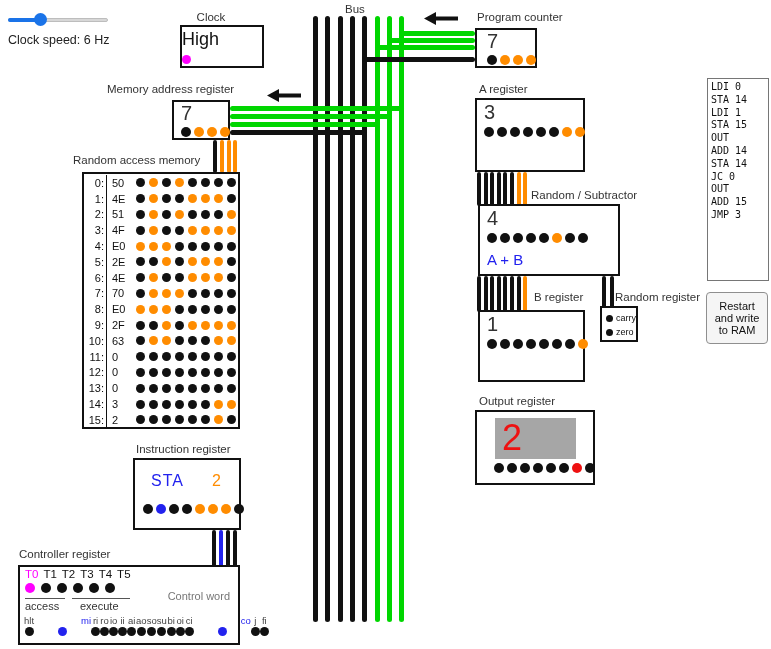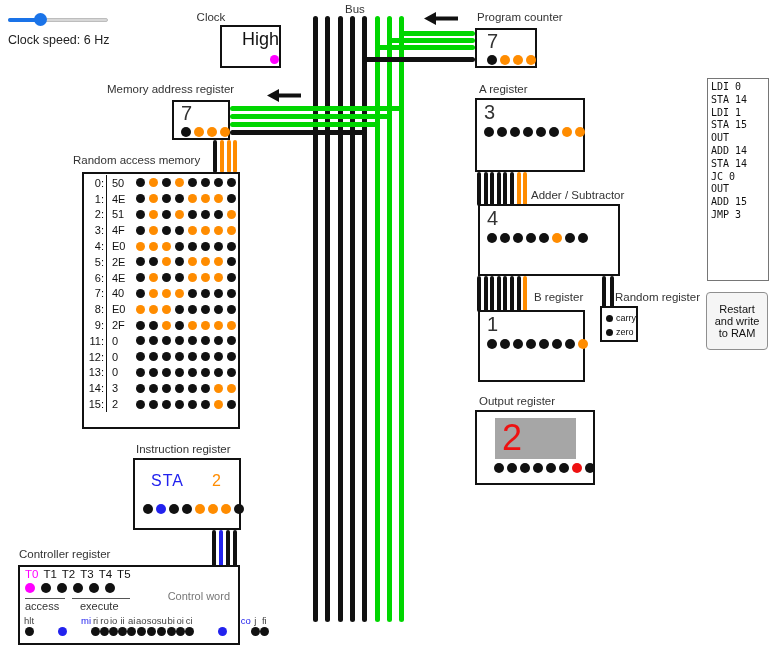--- a/index.html
+++ b/index.html
@@ -12,21 +12,21 @@
   .dot{width:10px;height:10px;border-radius:50%;display:inline-block;flex:0 0 auto;}
   .wire{position:absolute;border-radius:3px;}
   
   #slider{position:absolute;left:8px;top:13px;width:100px;height:14px;cursor:pointer;}
   #slider .track{position:absolute;left:0;top:5px;width:100%;height:4px;background:#d7d7d7;
                  border:1px solid #bdbdbd;border-radius:3px;box-sizing:border-box;}
   #slider .fill{position:absolute;left:0;top:5px;height:4px;background:#1a73e8;border-radius:3px 0 0 3px;}
   #slider .thumb{position:absolute;top:0;width:13px;height:13px;border-radius:50%;background:#1a73e8;}
   #clock-speed{position:absolute;left:8px;top:33px;font-size:12.5px;color:#222;}
   
-  #clock-box{left:180px;top:25px;width:61px;height:43px;text-align:right;margin-left:40px;}
+  #clock-box{left:180px;top:25px;width:84px;height:43px;text-align:left;}
   #clock-state{font-size:18px;color:#111;margin-top:2px;}
   #clock-led{width:9px;height:9px;border-radius:50%;display:inline-block;}
   
   #ram-box{left:82px;top:172px;width:158px;height:257px;padding:1px 0;}
   .ram-row{display:flex;align-items:center;height:15.8px;font-size:11px;color:#111;}
   .ram-addr{width:20px;text-align:right;padding-right:2px;border-right:1.5px solid #111;
             align-self:stretch;display:flex;align-items:center;justify-content:flex-end;}
   .ram-hex{width:24px;padding-left:5px;}
   .ram-row .dot{width:9px;height:9px;}
   .ram-row .dots{gap:4px;}
@@ -61,21 +61,21 @@
   .flag-row .dot{width:7px;height:7px;}
   #out-box{left:475px;top:410px;width:120px;height:75px;padding:6px 0 0 18px;}
   #out-display{width:81px;height:41px;background:#a6a6a6;color:#ee1111;font-size:36px;
                line-height:40px;padding-left:7px;box-sizing:border-box;}
   #out-box .dots{margin-top:4px;margin-left:-1px;}
   .dots4{margin-top:3px;}
   
   #program{position:absolute;left:707px;top:78px;width:62px;height:203px;box-sizing:border-box;
            font-family:"DejaVu Sans Mono",monospace;font-size:10px;line-height:1.28;
            border:1px solid #767676;resize:none;padding:2px 3px;color:#111;background:#fff;}
-  #restart-btn{position:absolute;left:706px;top:292px;width:62px;height:58px;
+  #restart-btn{position:absolute;left:706px;top:292px;width:62px;height:52px;
                font-family:"Liberation Sans",sans-serif;font-size:11px;color:#111;
                background:#f5f5f5;border:1px solid #8f8f8f;border-radius:4px;cursor:pointer;}
   .arrow-icon{position:absolute;width:34px;height:13px;}
 </style>
 </head>
 <body>
 
 <div id="canvas">
 
   <div id="wires">
@@ -131,21 +131,21 @@
   <div id="clock-speed">Clock speed: 6 Hz</div>
 
   <div class="title" style="left:181px;top:11px;width:60px;text-align:center;">Clock</div>
   <div class="title" style="left:345px;top:3px;">Bus</div>
   <div class="title" style="left:477px;top:11px;">Program counter</div>
   <div class="title" style="left:107px;top:83px;">Memory address register</div>
   <div class="title" style="left:73px;top:154px;">Random access memory</div>
   <div class="title" style="left:136px;top:443px;">Instruction register</div>
   <div class="title" style="left:19px;top:548px;">Controller register</div>
   <div class="title" style="left:479px;top:83px;">A register</div>
-  <div class="title" style="left:531px;top:189px;">Adder / Subtractor</div>
+  <div class="title" style="left:531px;top:189px;">Random / Subtractor</div>
   <div class="title" style="left:534px;top:291px;">B register</div>
   <div class="title" style="left:615px;top:291px;">Random register</div>
   <div class="title" style="left:479px;top:395px;">Output register</div>
 
   <svg class="arrow-icon" style="left:424px;top:12px;" viewBox="0 0 34 13">
     <path d="M34 4.5 L12 4.5 L12 0 L0 6.5 L12 13 L12 8.5 L34 8.5 Z" fill="#111"></path>
   </svg>
   <svg class="arrow-icon" style="left:267px;top:89px;" viewBox="0 0 34 13">
     <path d="M34 4.5 L12 4.5 L12 0 L0 6.5 L12 13 L12 8.5 L34 8.5 Z" fill="#111"></path>
   </svg>
@@ -270,21 +270,21 @@
             <span class="dot" style="background: rgb(17, 17, 17);"></span>
             <span class="dot" style="background: rgb(17, 17, 17);"></span>
             <span class="dot" style="background: rgb(255, 140, 0);"></span>
             <span class="dot" style="background: rgb(255, 140, 0);"></span>
             <span class="dot" style="background: rgb(255, 140, 0);"></span>
             <span class="dot" style="background: rgb(17, 17, 17);"></span>
           </span>
         </div>
         <div class="ram-row">
           <span class="ram-addr">7:</span>
-          <span class="ram-hex">40</span>
+          <span class="ram-hex">70</span>
           <span class="dots">
             <span class="dot" style="background: rgb(17, 17, 17);"></span>
             <span class="dot" style="background: rgb(255, 140, 0);"></span>
             <span class="dot" style="background: rgb(255, 140, 0);"></span>
             <span class="dot" style="background: rgb(255, 140, 0);"></span>
             <span class="dot" style="background: rgb(17, 17, 17);"></span>
             <span class="dot" style="background: rgb(17, 17, 17);"></span>
             <span class="dot" style="background: rgb(17, 17, 17);"></span>
             <span class="dot" style="background: rgb(17, 17, 17);"></span>
           </span>
@@ -306,20 +306,34 @@
         <div class="ram-row">
           <span class="ram-addr">9:</span>
           <span class="ram-hex">2F</span>
           <span class="dots">
             <span class="dot" style="background: rgb(17, 17, 17);"></span>
             <span class="dot" style="background: rgb(17, 17, 17);"></span>
             <span class="dot" style="background: rgb(255, 140, 0);"></span>
             <span class="dot" style="background: rgb(17, 17, 17);"></span>
             <span class="dot" style="background: rgb(255, 140, 0);"></span>
             <span class="dot" style="background: rgb(255, 140, 0);"></span>
+            <span class="dot" style="background: rgb(255, 140, 0);"></span>
+            <span class="dot" style="background: rgb(255, 140, 0);"></span>
+          </span>
+        </div>
+        <div class="ram-row">
+          <span class="ram-addr">10:</span>
+          <span class="ram-hex">63</span>
+          <span class="dots">
+            <span class="dot" style="background: rgb(17, 17, 17);"></span>
+            <span class="dot" style="background: rgb(255, 140, 0);"></span>
+            <span class="dot" style="background: rgb(255, 140, 0);"></span>
+            <span class="dot" style="background: rgb(17, 17, 17);"></span>
+            <span class="dot" style="background: rgb(17, 17, 17);"></span>
+            <span class="dot" style="background: rgb(17, 17, 17);"></span>
             <span class="dot" style="background: rgb(255, 140, 0);"></span>
             <span class="dot" style="background: rgb(255, 140, 0);"></span>
           </span>
         </div>
         <div class="ram-row">
           <span class="ram-addr">11:</span>
           <span class="ram-hex">0</span>
           <span class="dots">
             <span class="dot" style="background: rgb(17, 17, 17);"></span>
             <span class="dot" style="background: rgb(17, 17, 17);"></span>
@@ -515,20 +529,21 @@
     <div class="dots" style="margin-top:4px;">
         <span class="dot" style="background: rgb(17, 17, 17);"></span>
         <span class="dot" style="background: rgb(17, 17, 17);"></span>
         <span class="dot" style="background: rgb(17, 17, 17);"></span>
         <span class="dot" style="background: rgb(17, 17, 17);"></span>
         <span class="dot" style="background: rgb(17, 17, 17);"></span>
         <span class="dot" style="background: rgb(255, 140, 0);"></span>
         <span class="dot" style="background: rgb(17, 17, 17);"></span>
         <span class="dot" style="background: rgb(17, 17, 17);"></span>
       </div>
+    <div id="adder-op">A + B</div>
   </div>
 
   <div class="box" id="b-box">
     <div class="val">1</div>
     <div class="dots" style="margin-top:4px;">
         <span class="dot" style="background: rgb(17, 17, 17);"></span>
         <span class="dot" style="background: rgb(17, 17, 17);"></span>
         <span class="dot" style="background: rgb(17, 17, 17);"></span>
         <span class="dot" style="background: rgb(17, 17, 17);"></span>
         <span class="dot" style="background: rgb(17, 17, 17);"></span>

